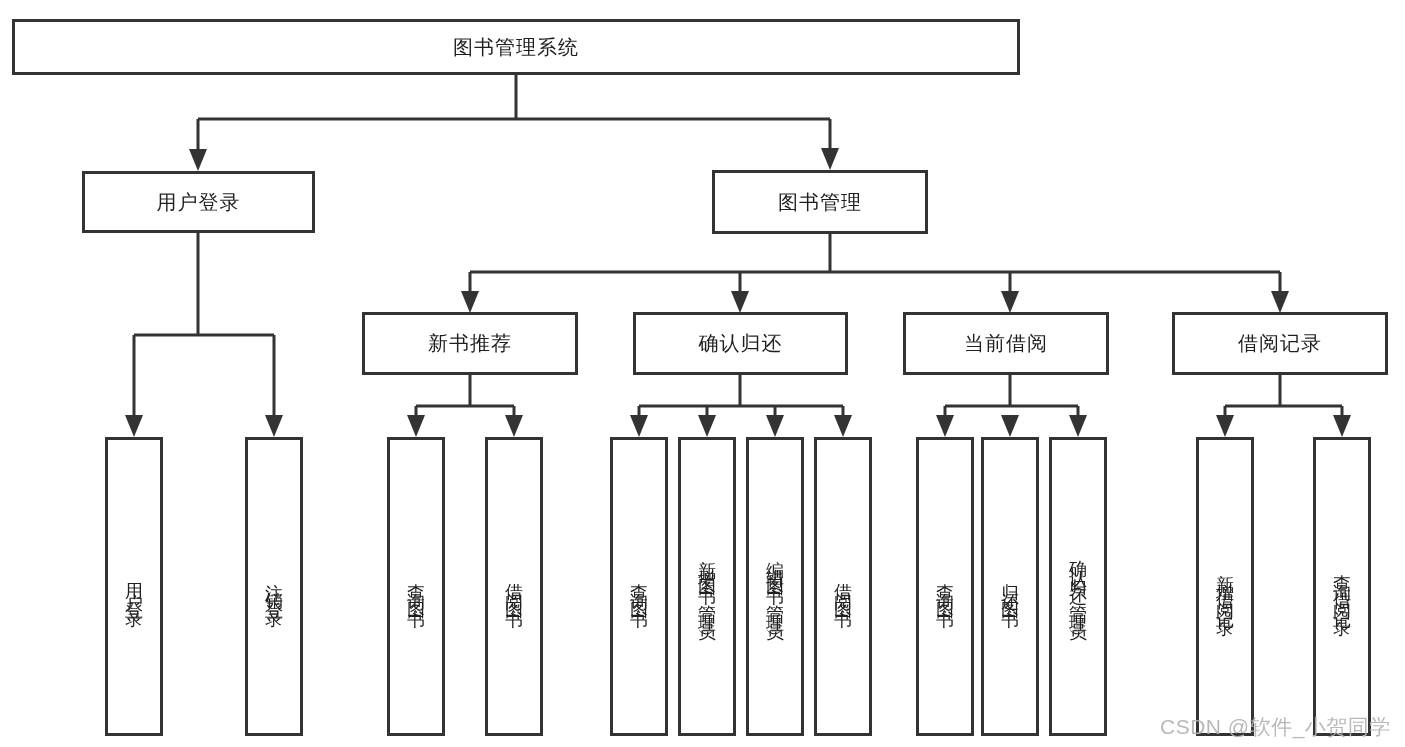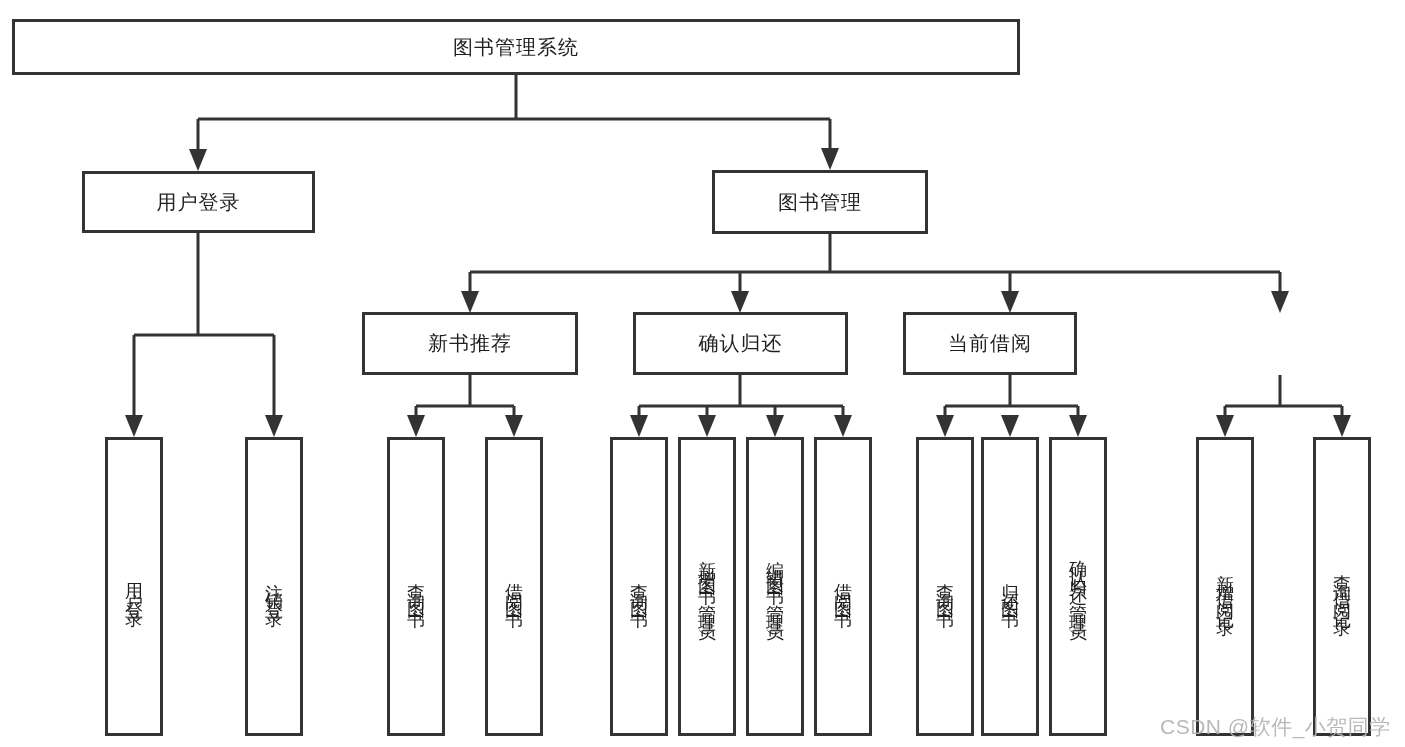--- a/index.html
+++ b/index.html
@@ -135,21 +135,22 @@
     <polygon points="1333,415 1351,415 1342,437"></polygon>
   </svg>
 
   <div class="box hbox" style="left:12px; top:19px; width:1008px; height:56px;">图书管理系统</div>
 
   <div class="box hbox" style="left:82px; top:171px; width:233px; height:62px;">用户登录</div>
   <div class="box hbox" style="left:712px; top:170px; width:216px; height:64px;">图书管理</div>
 
   <div class="box hbox" style="left:362px; top:312px; width:216px; height:63px;">新书推荐</div>
   <div class="box hbox" style="left:633px; top:312px; width:215px; height:63px;">确认归还</div>
-  <div class="box hbox" style="left:903px; top:312px; width:174px; height:63px;">当前借阅</div>
+  <div class="box hbox" style="left:903px; top:312px; width:206px; height:63px;">当前借阅</div>
+  <div class="box hbox" style="left:1172px; top:312px; width:216px; height:63px;">借阅记录</div>
 
   <div class="box vbox" style="left:105px; top:437px; width:58px; height:299px;">用户登录</div>
   <div class="box vbox" style="left:245px; top:437px; width:58px; height:299px;">注销登录</div>
 
   <div class="box vbox" style="left:387px; top:437px; width:58px; height:299px;">查询图书</div>
   <div class="box vbox" style="left:485px; top:437px; width:58px; height:299px;">借阅图书</div>
 
   <div class="box vbox" style="left:610px; top:437px; width:58px; height:299px;">查询图书</div>
   <div class="box vbox" style="left:678px; top:437px; width:58px; height:299px;">新增图书（管理员）</div>
   <div class="box vbox" style="left:746px; top:437px; width:58px; height:299px;">编辑图书（管理员）</div>

